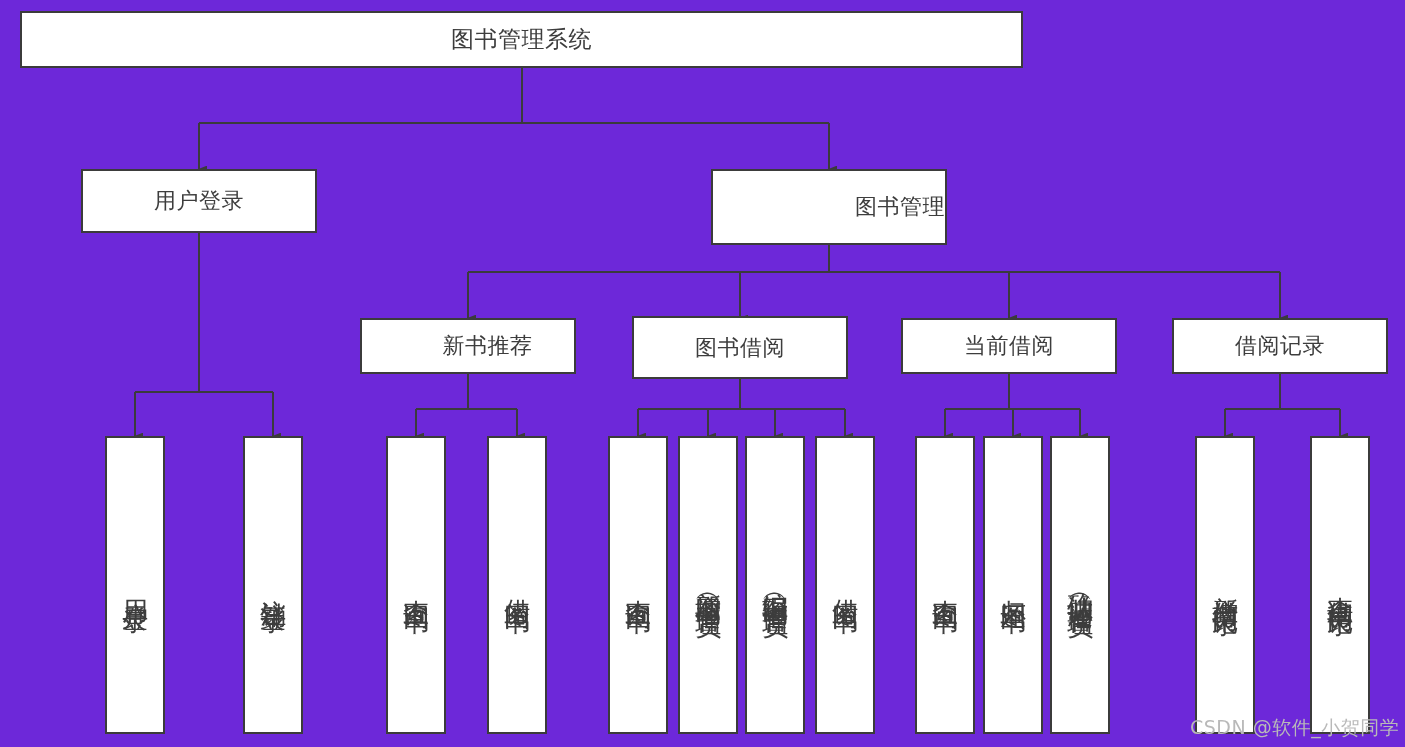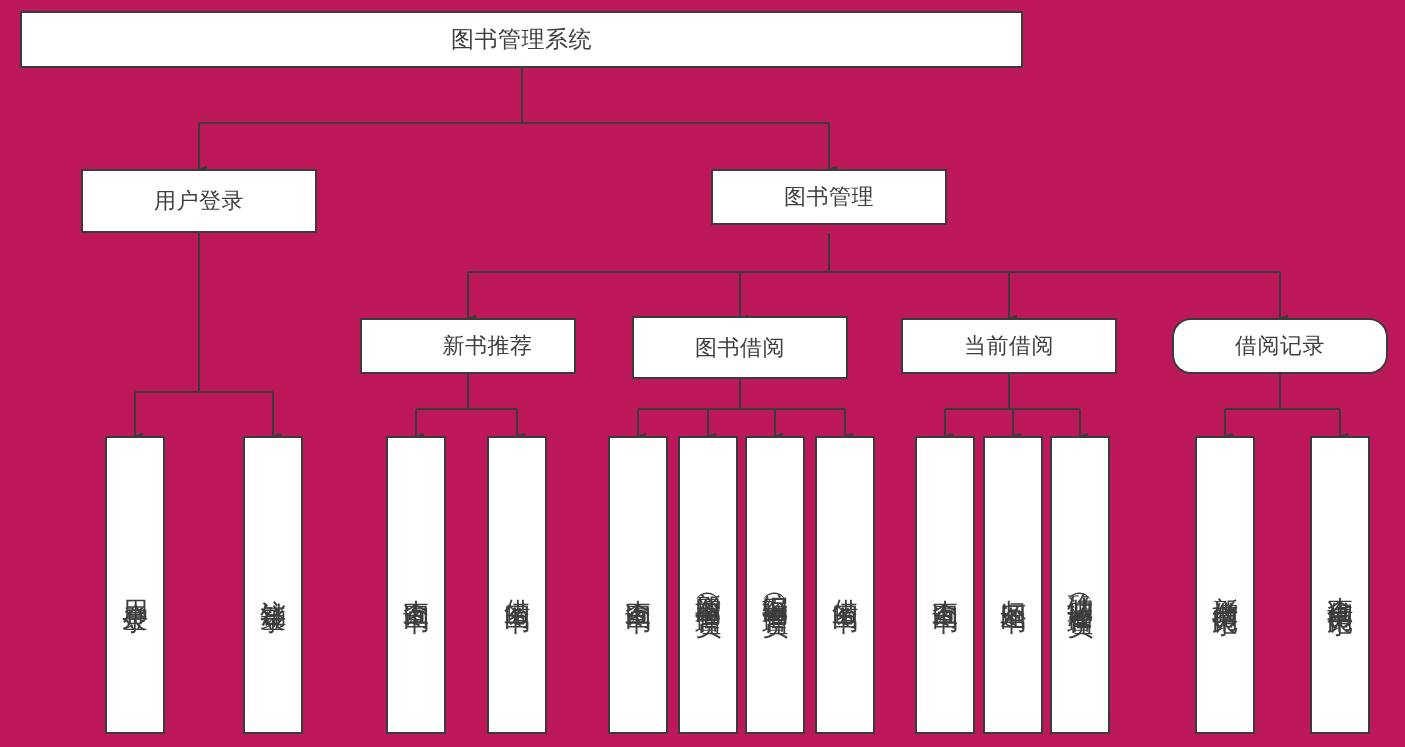--- a/index.html
+++ b/index.html
@@ -8,21 +8,21 @@
     padding: 0;
     background: #ffffff;
   }
   body {
     font-family: "DejaVu Sans", "Liberation Sans", sans-serif;
   }
   #canvas {
     position: relative;
     width: 1405px;
     height: 747px;
-    background: #be185d;
+    background: #6d28d9;
     overflow: hidden;
   }
   svg.connectors {
     position: absolute;
     left: 0;
     top: 0;
     width: 1405px;
     height: 747px;
     pointer-events: none;
   }
@@ -122,33 +122,33 @@
       </g>
   </svg>
 
   <div id="node-layer">
       <div class="node horiz root" style="left: 20px; top: 11px; width: 1003px; height: 57px; border-color: rgb(59, 59, 59); background: rgb(255, 255, 255);">
         <span class="label" style="color: rgb(61, 61, 61);">图书管理系统</span>
       </div>
       <div class="node horiz" style="left: 81px; top: 169px; width: 236px; height: 64px; border-color: rgb(59, 59, 59); background: rgb(255, 255, 255);">
         <span class="label" style="color: rgb(61, 61, 61);">用户登录</span>
       </div>
-      <div class="node horiz" style="left: 711px; top: 169px; width: 236px; height: 56px; border-color: rgb(59, 59, 59); background: rgb(255, 255, 255);">
+      <div class="node horiz" style="left: 711px; top: 169px; width: 236px; height: 76px; border-color: rgb(59, 59, 59); background: rgb(255, 255, 255); justify-content: flex-end;">
         <span class="label" style="color: rgb(61, 61, 61);">图书管理</span>
       </div>
       <div class="node horiz" style="left: 360px; top: 318px; width: 216px; height: 56px; border-color: rgb(59, 59, 59); background: rgb(255, 255, 255); padding-left: 39px;">
         <span class="label" style="color: rgb(61, 61, 61);">新书推荐</span>
       </div>
       <div class="node horiz" style="left: 632px; top: 316px; width: 216px; height: 63px; border-color: rgb(59, 59, 59); background: rgb(255, 255, 255);">
         <span class="label" style="color: rgb(61, 61, 61);">图书借阅</span>
       </div>
       <div class="node horiz" style="left: 901px; top: 318px; width: 216px; height: 56px; border-color: rgb(59, 59, 59); background: rgb(255, 255, 255);">
         <span class="label" style="color: rgb(61, 61, 61); text-align: center;">当前借阅</span>
       </div>
-      <div class="node horiz" style="left: 1172px; top: 318px; width: 216px; height: 56px; border-color: rgb(59, 59, 59); background: rgb(255, 255, 255); border-radius: 19px;">
+      <div class="node horiz" style="left: 1172px; top: 318px; width: 216px; height: 56px; border-color: rgb(59, 59, 59); background: rgb(255, 255, 255);">
         <span class="label" style="color: rgb(61, 61, 61);">借阅记录</span>
       </div>
       <div class="node vert" style="left: 105px; top: 436px; width: 60px; height: 298px; border-color: rgb(59, 59, 59); background: rgb(255, 255, 255);">
         <span class="label" style="color: rgb(61, 61, 61);">用户登录</span>
       </div>
       <div class="node vert" style="left: 243px; top: 436px; width: 60px; height: 298px; border-color: rgb(59, 59, 59); background: rgb(255, 255, 255);">
         <span class="label" style="color: rgb(61, 61, 61);">注销登录</span>
       </div>
       <div class="node vert" style="left: 386px; top: 436px; width: 60px; height: 298px; border-color: rgb(59, 59, 59); background: rgb(255, 255, 255);">
         <span class="label" style="color: rgb(61, 61, 61);">查询图书</span>
@@ -178,14 +178,15 @@
         <span class="label" style="color: rgb(61, 61, 61);">确认归还（管理员）</span>
       </div>
       <div class="node vert" style="left: 1195px; top: 436px; width: 60px; height: 298px; border-color: rgb(59, 59, 59); background: rgb(255, 255, 255);">
         <span class="label" style="color: rgb(61, 61, 61);">新增借阅记录</span>
       </div>
       <div class="node vert" style="left: 1310px; top: 436px; width: 60px; height: 298px; border-color: rgb(59, 59, 59); background: rgb(255, 255, 255);">
         <span class="label" style="color: rgb(61, 61, 61);">查询借阅记录</span>
       </div>
     </div>
 
+  <div class="watermark" style="left: 1190px; top: 715px;">CSDN @软件_小贺同学</div>
 
 </div>
 
 </body></html>

